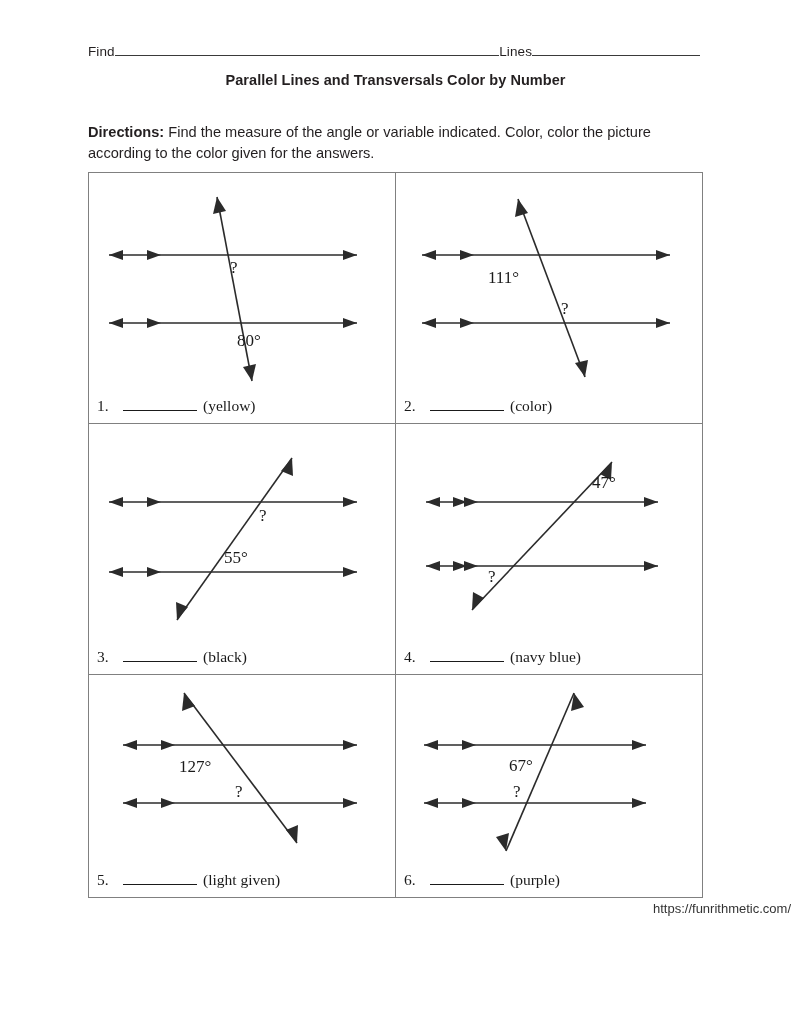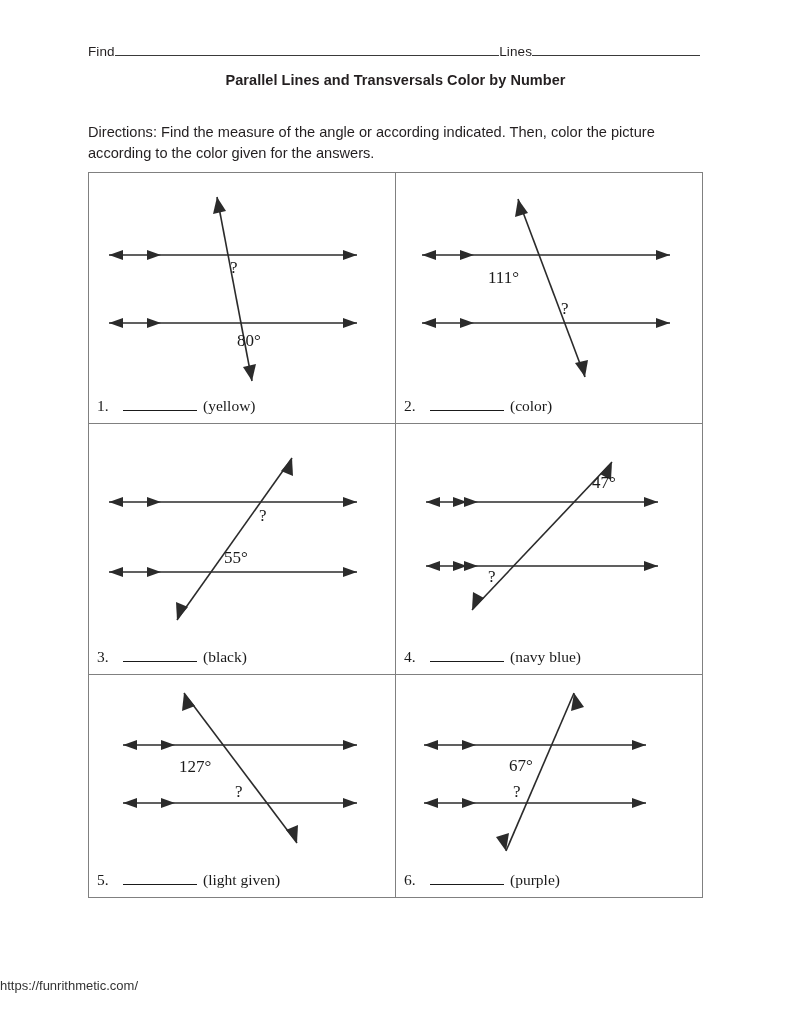--- a/index.html
+++ b/index.html
@@ -51,21 +51,21 @@
 
   
   .directions {
     position: absolute;
     left: 88px;
     top: 122px;
     width: 618px;
     font-size: 14.6px;
     line-height: 1.42;
   }
-  .directions b { font-weight: normal; margin-top: 24px; }
+  .directions b { font-weight: bold; margin-top: 24px; }
 
   
   .grid {
     position: absolute;
     left: 88px;
     top: 172px;
     width: 612px;
     border-collapse: collapse;
     table-layout: fixed;
   }
@@ -108,23 +108,23 @@
     border-bottom: 1.3px solid #1a1a1a;
     height: 13px;
     margin: 0 6px 0 0;
   }
   .ans-color { display: inline-block; }
 
   
   .footer-url {
     position: absolute;
     left: 0;
-    top: 978px;
+    top: 901px;
     width: 791px;
-    text-align: left;
+    text-align: right;
     font-size: 13px;
     color: #333333;
   }
 
   
   svg text {
     font-family: "Liberation Serif", serif;
     fill: #1a1a1a;
   }
   .lbl-angle { font-size: 17px; }
@@ -136,21 +136,21 @@
 <div class="namedate-row">
   <span class="nd-label">Find</span>
   <span class="nd-rule name-rule"></span>
   <span class="nd-label">Lines</span>
   <span class="nd-rule date-rule"></span>
 </div>
 
 <div class="worksheet-title">Parallel Lines and Transversals Color by Number</div>
 
 <div class="directions">
-  <b>Directions:</b><span> Find the measure of the angle or according indicated.  Then, color the picture according to the color given for the answers.</span>
+  <b>Directions:</b><span> Find the measure of the angle or variable indicated.  Color, color the picture according to the color given for the answers.</span>
 </div>
 
 <table class="grid">
   <tbody>
       <tr>
 
     <td>
       <div class="cell-inner">
         <svg class="diagram" width="306" height="222" viewBox="0 0 306 222">
           <g stroke="#2b2b2b" stroke-width="1.6" fill="none">

